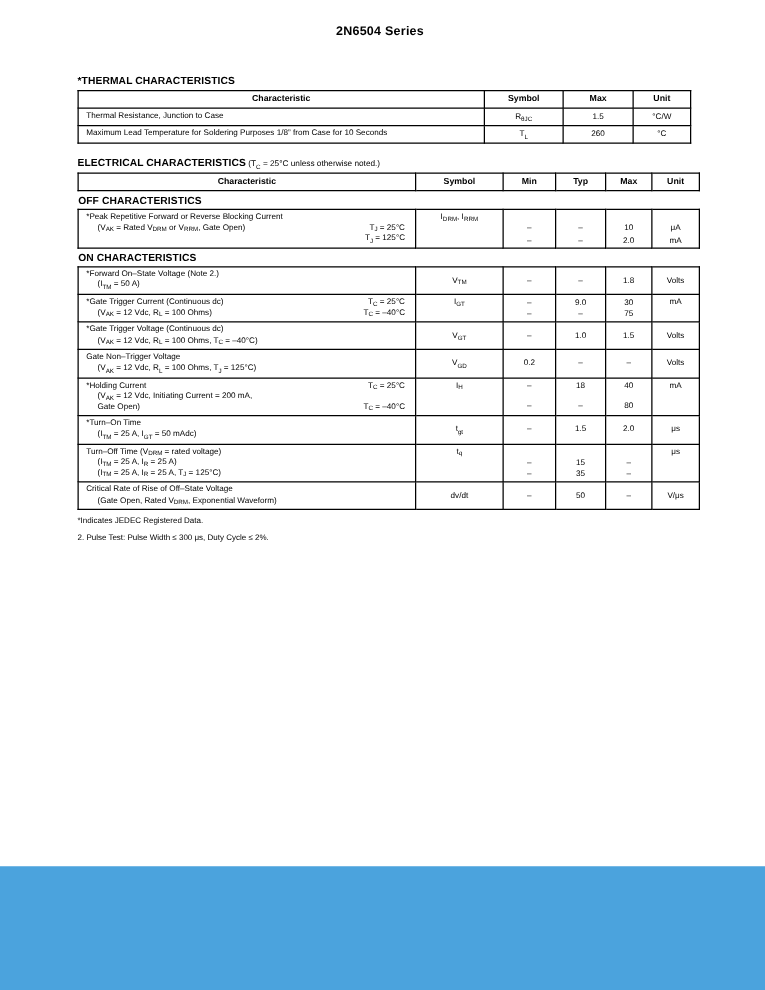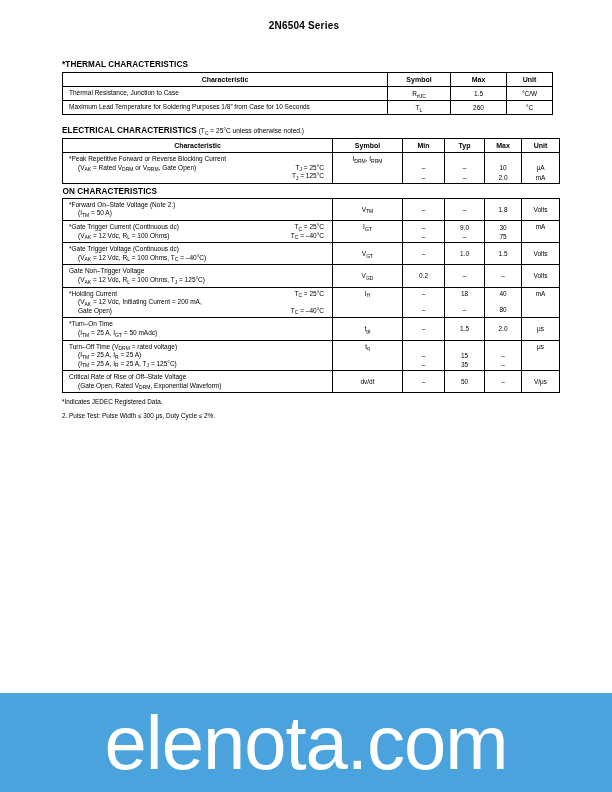--- a/index.html
+++ b/index.html
@@ -138,20 +138,25 @@
       <tbody>
           <tr class="thead">
         <td>Characteristic</td>
         <td>Symbol</td>
         <td>Min</td>
         <td>Typ</td>
         <td>Max</td>
         <td>Unit</td>
       </tr>
 
+      <tr>
+        <td colspan="6" style="border:none;">
+          <div class="band-head">OFF CHARACTERISTICS</div>
+        </td>
+      </tr>
 
       <tr>
         <td class="char" style="padding:2px 0 2px 6px;">
           <div>*Peak Repetitive Forward or Reverse Blocking Current</div>
           <div style="padding-left:9px;">
             <span class="cond nowrap">T<sub>J</sub> = 25°C</span>
             (V<sub>AK</sub> = Rated V<sub>DRM</sub> or V<sub>RRM</sub>, Gate Open)
           </div>
           <div style="text-align:right;padding-right:8px;">
             <span class="nowrap">T<sub>J</sub> = 125°C</span>
@@ -327,15 +332,14 @@
 
   </div>
 
   <div class="rule"></div>
   <div class="pg-footer">
     <div>http://onsemi.com</div>
     <div>2</div>
   </div>
 
   <div class="wm-band"></div>
-  <div class="wm-text">elenota.com</div>
 
 </div>
 
 </body></html>

